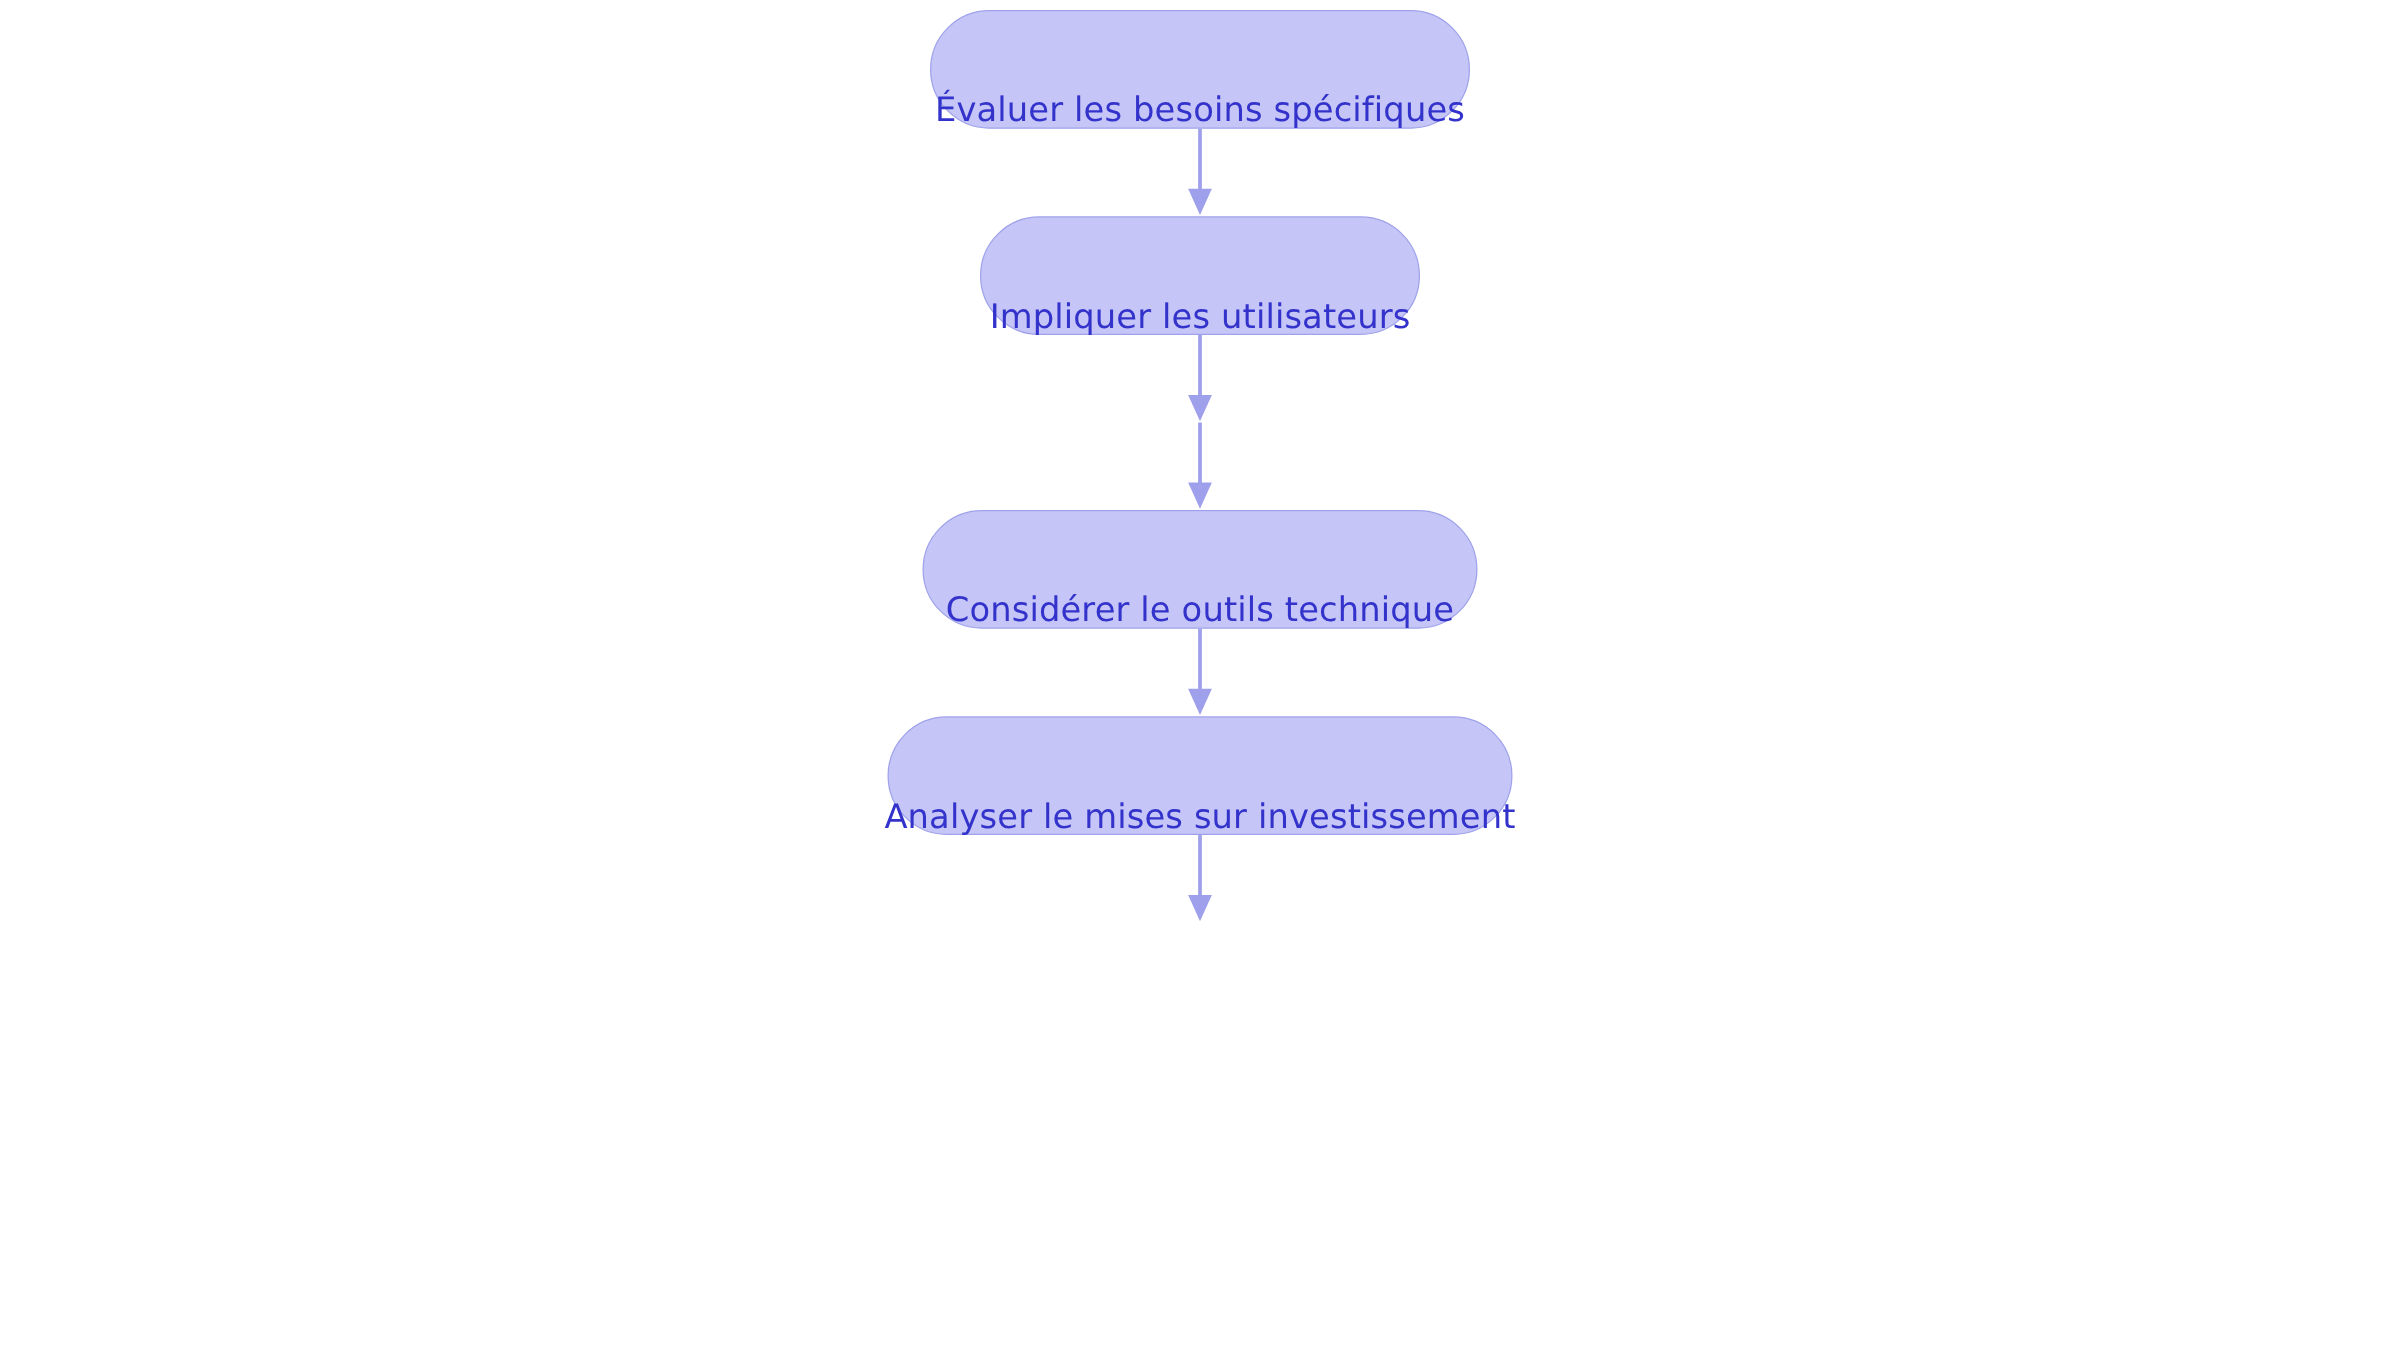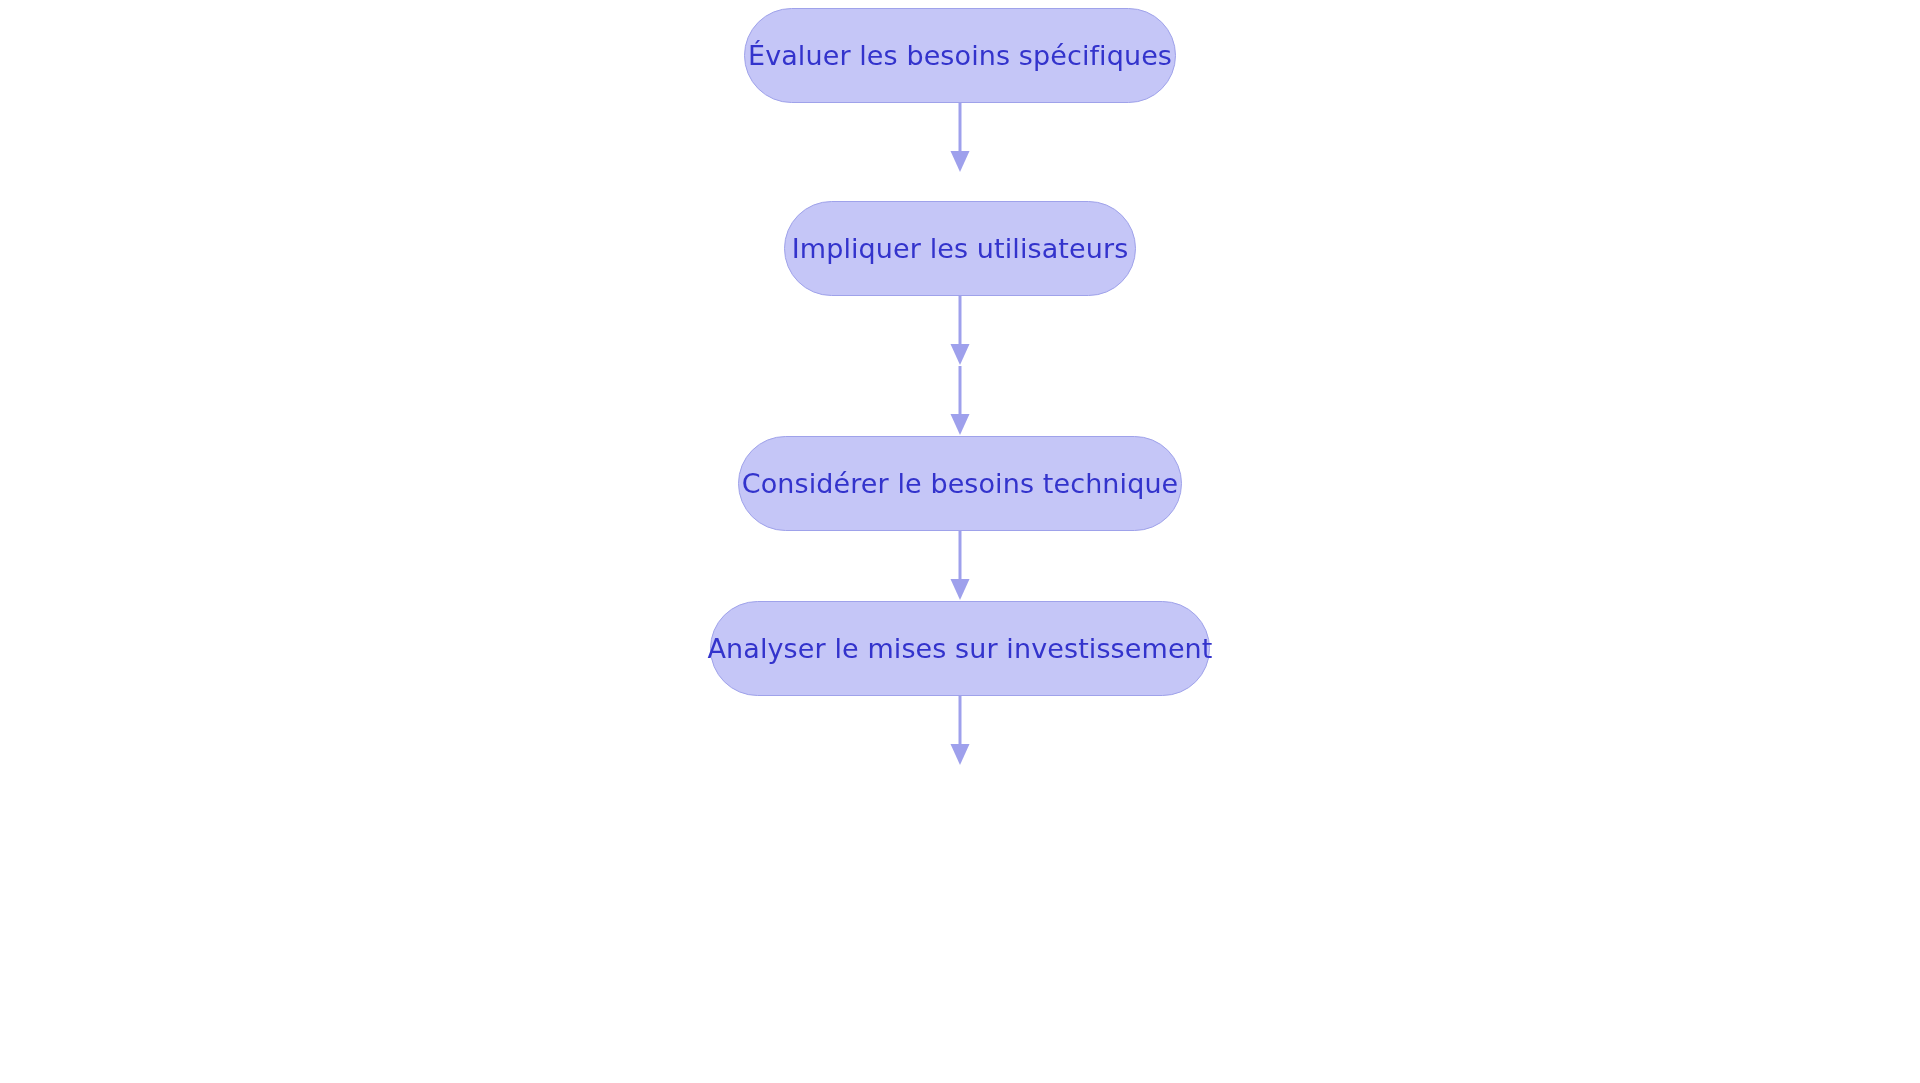--- a/index.html
+++ b/index.html
@@ -35,41 +35,41 @@
     padding-top: 8px;
     box-sizing: border-box;
   }
 
   
   .node {
     position: relative;
     height: 95px;
     box-sizing: border-box;
     display: flex;
-    align-items: center;
+    align-items: flex-end;
     justify-content: center;
     background: #c5c6f7;
     border: 1.6px solid #9fa2ea;
     border-radius: 48px;
     padding: 0 34px;
     flex: 0 0 auto;
   }
 
   .node-label {
     color: #3333cc;
     font-size: 27px;
     line-height: 1;
     letter-spacing: 0.1px;
     white-space: nowrap;
     font-weight: 400;
   }
 
   
   .node.w-1 { width: 432px; }
-  .node.w-2 { width: 352px; margin-top: 28px; }
+  .node.w-2 { width: 352px; }
   .node.w-3 { width: 256px; }
   .node.w-4 { width: 444px; }
   .node.w-5 { width: 500px; }
   .node.w-6 { width: 434px; }
 
   
   .connector {
     position: relative;
     width: 24px;
     height: 70px;
@@ -122,21 +122,21 @@
 
 
     <div class="connector">
       <svg viewBox="0 0 24 70" xmlns="http://www.w3.org/2000/svg" aria-hidden="true">
         <line class="conn-line" x1="12" y1="0" x2="12" y2="50"></line>
         <polygon class="conn-head" points="2.5,48 21.5,48 12,69"></polygon>
       </svg>
     </div>
 
     <div class="node w-4">
-      <span class="node-label">Considérer le besoins technique</span>
+      <span class="node-label">Considérer le outils technique</span>
     </div>
 
     <div class="connector">
       <svg viewBox="0 0 24 70" xmlns="http://www.w3.org/2000/svg" aria-hidden="true">
         <line class="conn-line" x1="12" y1="0" x2="12" y2="50"></line>
         <polygon class="conn-head" points="2.5,48 21.5,48 12,69"></polygon>
       </svg>
     </div>
 
     <div class="node w-5">

